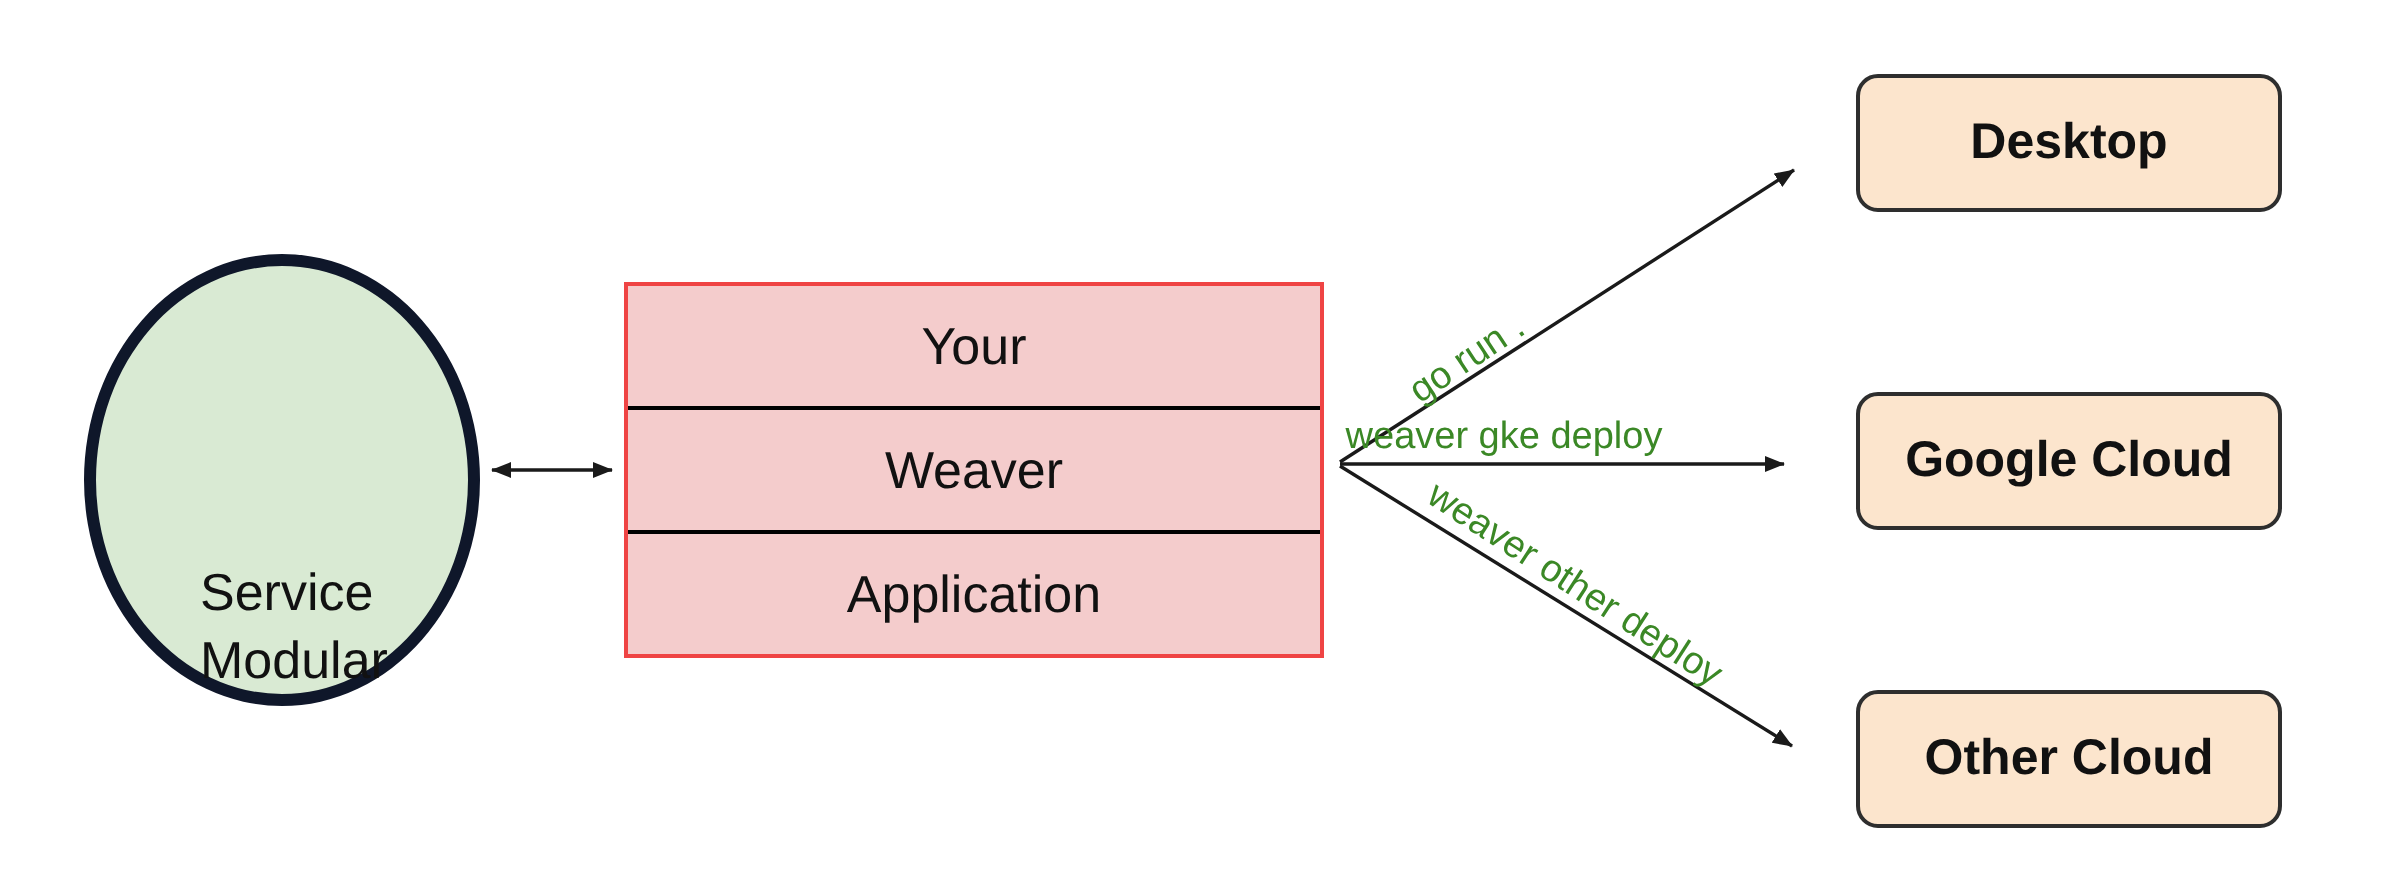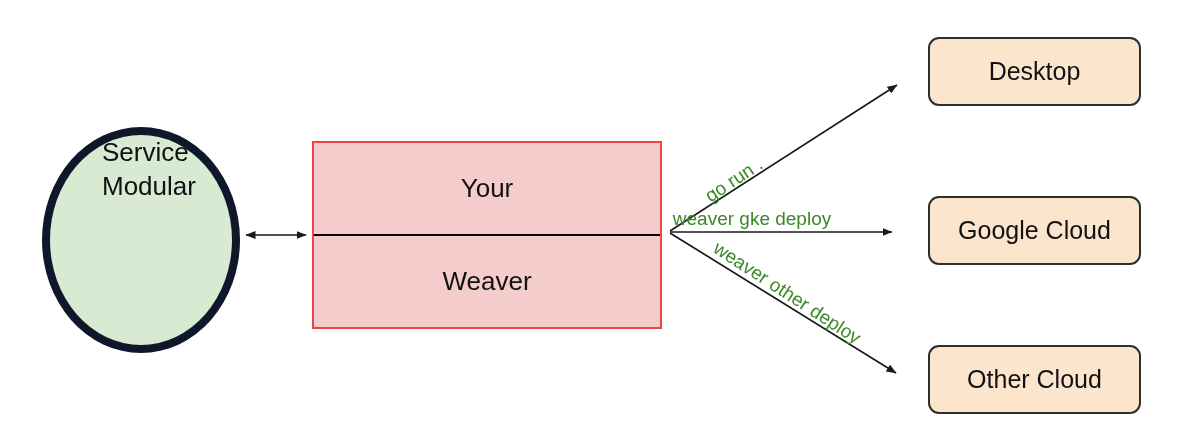--- a/index.html
+++ b/index.html
@@ -18,25 +18,25 @@
     width: 1200px; height: 438px;
   }
   .arrow-layer line { stroke: #1a1a1a; stroke-width: 1.7; }
 
   
   .lib-ellipse {
     position: absolute;
     left: 42px; top: 127px;
     width: 198px; height: 226px;
     background: #d9ead3;
-    border: 8px solid #0f172a;
+    border: 6px solid #0f172a;
     border-radius: 50%;
     box-sizing: border-box;
     display: flex;
-    align-items: flex-start;
+    align-items: flex-end;
   }
   .lib-text {
     margin-left: 52px;
     font-size: 26px;
     line-height: 34px;
     text-align: left;
     white-space: nowrap;
   }
 
   
@@ -65,20 +65,21 @@
     left: 928px;
     width: 213px; height: 69px;
     background: #fce5cd;
     border: 2.5px solid #2e2e2e;
     border-radius: 11px;
     box-sizing: border-box;
     display: flex;
     align-items: center;
     justify-content: center;
     font-size: 25px;
+    font-weight: bold;
   }
   .target-desktop { top: 37px; }
   .target-google  { top: 196px; }
   .target-other   { top: 345px; }
 
   
   .edge-label {
     position: absolute;
     font-size: 19px;
     color: #3b8826;
@@ -114,20 +115,21 @@
   <div class="lib-ellipse">
     <div class="lib-text">
       <div>Service</div>
       <div>Modular</div>
     </div>
   </div>
 
   <div class="app-stack">
     <div class="app-row">Your</div>
     <div class="app-row">Weaver</div>
+    <div class="app-row">Application</div>
   </div>
 
   <div class="edge-label edge-label-run">go run .</div>
   <div class="edge-label edge-label-gke">weaver gke deploy</div>
   <div class="edge-label edge-label-other">weaver other deploy</div>
 
   <div class="target-box target-desktop">Desktop</div>
   <div class="target-box target-google">Google Cloud</div>
   <div class="target-box target-other">Other Cloud</div>
 

